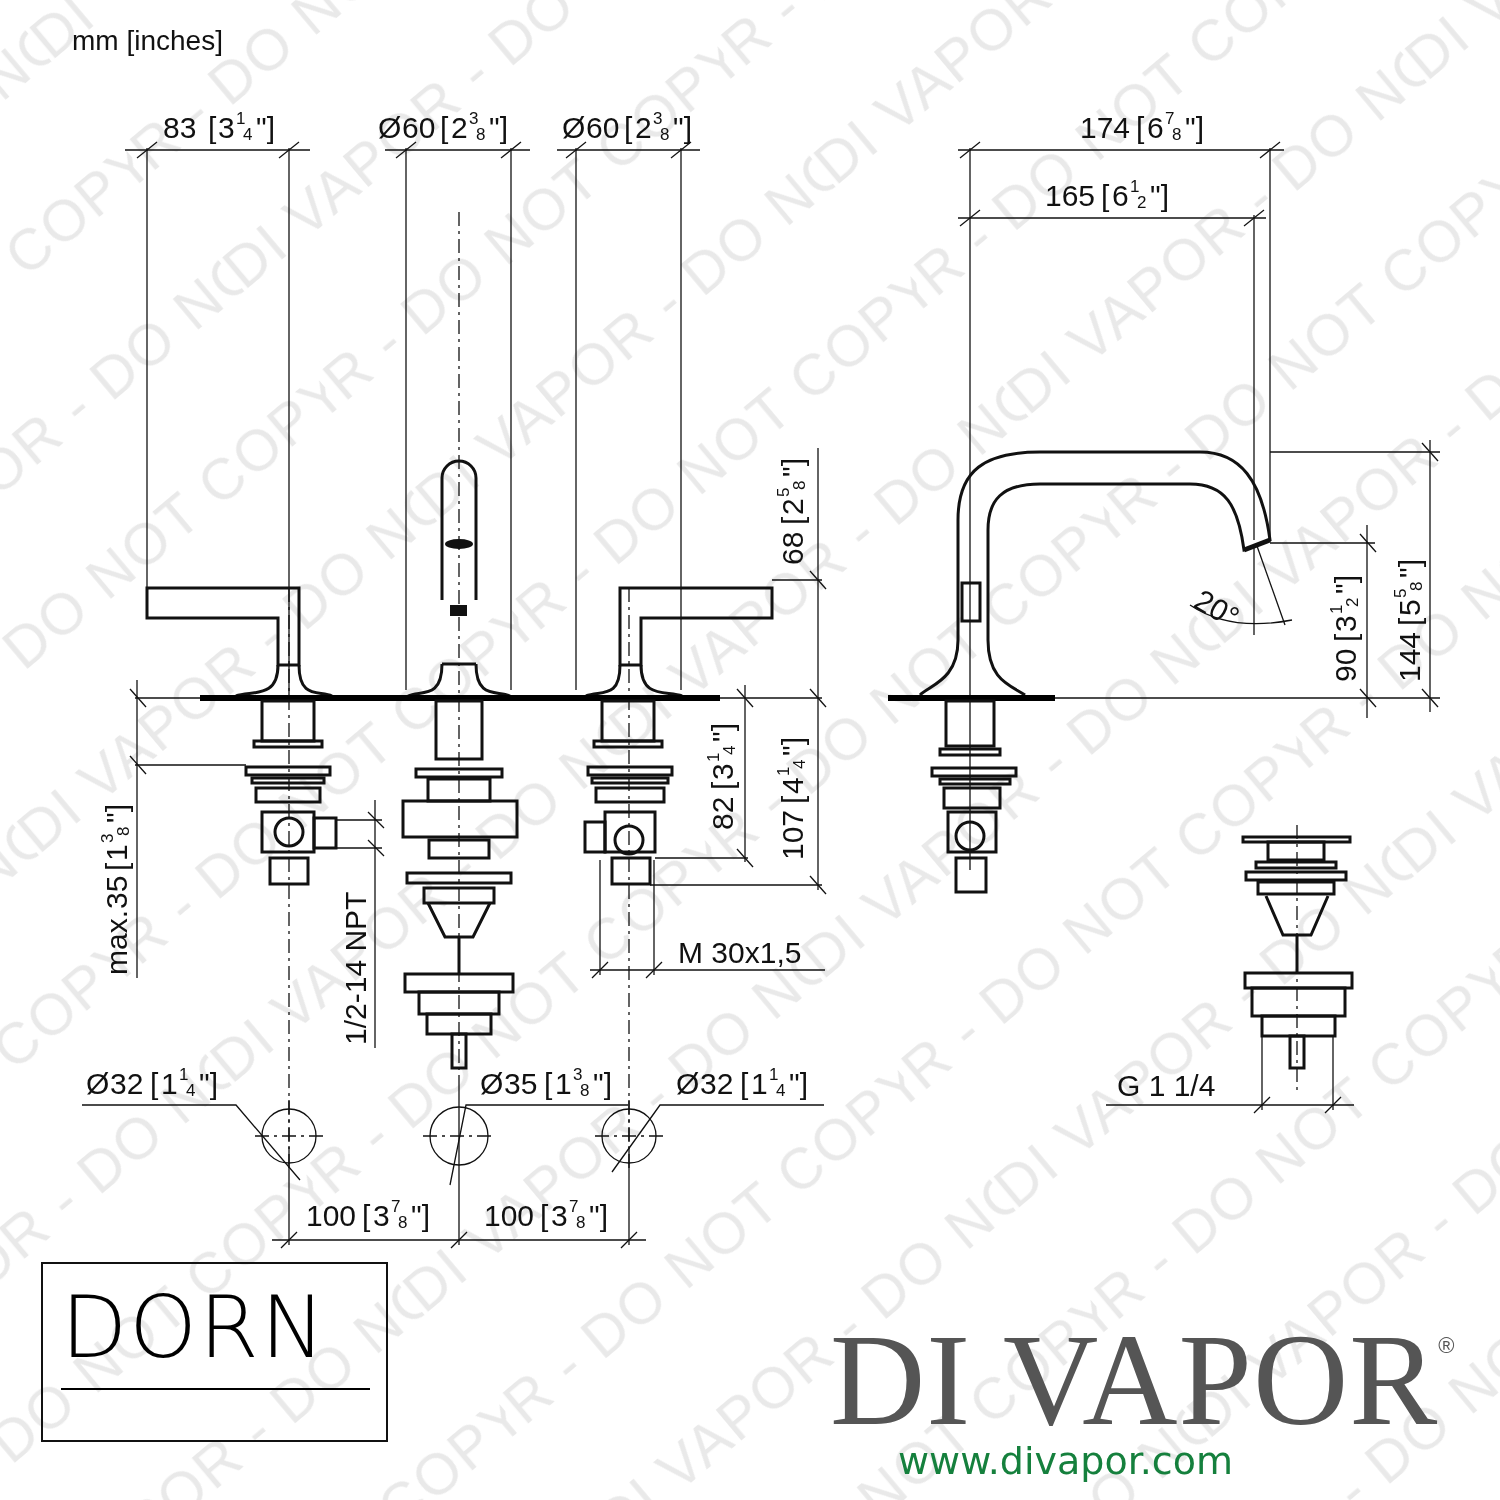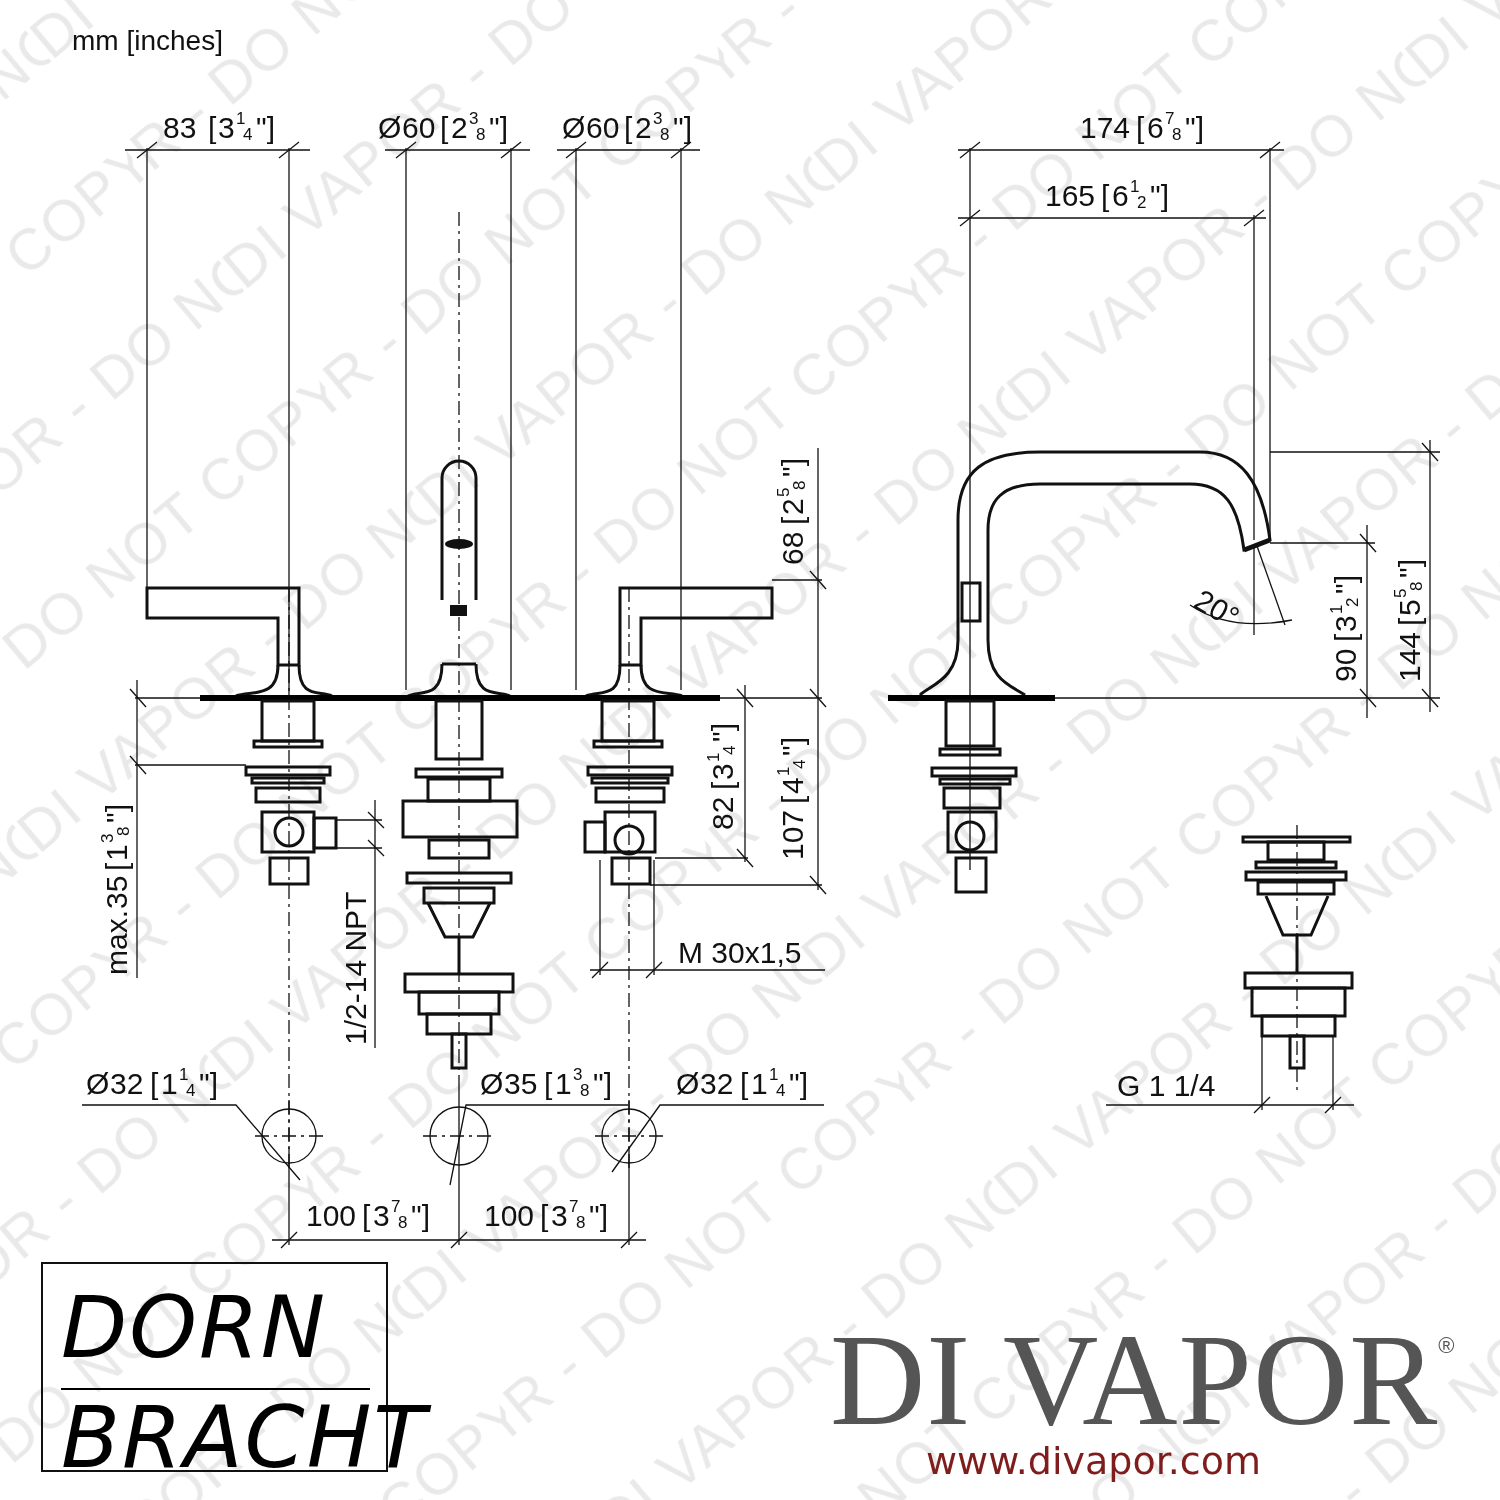--- a/index.html
+++ b/index.html
@@ -7,32 +7,32 @@
          font-family: "Liberation Sans", "DejaVu Sans", sans-serif; }
   svg { position: absolute; left: 0; top: 0; }
   .ln { stroke: #111; stroke-width: 1.3; fill: none; }
   .thick { stroke: #111; stroke-width: 3; fill: none; }
   .base { stroke: #000; stroke-width: 6; }
   .ctr { stroke: #111; stroke-width: 1.3; stroke-dasharray: 14 5 3 5; fill: none; }
   .dim { font-family: "Liberation Sans", sans-serif; font-size: 30px; fill: #111; }
   .frac { font-family: "Liberation Sans", sans-serif; font-size: 17px; fill: #111; }
   .units { font-family: "Liberation Sans", sans-serif; font-size: 28px; fill: #111; }
   .wm { font-family: "Liberation Sans", sans-serif; font-size: 58px; fill: #e9e9e9; letter-spacing: 2px; }
-  .brand-db { position: absolute; left: 41px; top: 1262px; width: 347px; height: 210px;
-              border: 2px solid #111; box-sizing: border-box; font-style: italic; }
+  .brand-db { position: absolute; left: 41px; top: 1262px; width: 347px; height: 180px;
+              border: 2px solid #111; box-sizing: border-box; }
   .brand-db .row1, .brand-db .row2 { position: absolute; left: 18px; right: 16px;
               font-family: "DejaVu Sans", sans-serif; font-weight: 300; color: #000;
               font-size: 86px; line-height: 86px; letter-spacing: 2px; }
   .brand-db .row1 { top: 20px; }
   .brand-db .rule { position: absolute; left: 18px; right: 16px; top: 124px; height: 2px; background: #000; }
   .brand-db .row2 { top: 130px; }
   .divapor { position: absolute; left: 830px; top: 1315px; width: 640px; text-align: left; }
   .divapor .name { font-family: "Liberation Serif", serif; font-size: 132px; color: #555; line-height: 130px; letter-spacing: 1px; }
   .divapor .reg { font-family: "Liberation Sans", sans-serif; font-size: 22px; color: #555; vertical-align: top; position: relative; top: 18px; }
-  .divapor .url { font-family: "DejaVu Sans", sans-serif; font-size: 38px; color: #7f1d1d; margin-left: 96px; margin-top: -6px; }
+  .divapor .url { font-family: "DejaVu Sans", sans-serif; font-size: 38px; color: #15803d; margin-left: 68px; margin-top: -6px; }
 </style>
 </head>
 <body>
 
 <svg width="1500" height="1500" viewBox="0 0 1500 1500">
   <defs>
     <pattern id="wm" width="520" height="300" patternUnits="userSpaceOnUse" patternTransform="rotate(-40)">
       <text x="0" y="80" class="wm">DI VAPOR - DO NOT COPY - © COPYRIGHT DI VAPOR ®</text>
       <text x="-240" y="230" class="wm">DI VAPOR - DO NOT COPY - © COPYRIGHT DI VAPOR ®</text>
     </pattern>
@@ -393,21 +393,20 @@
         <line x1="1254" y1="1113" x2="1270" y2="1097"></line>
         <line x1="1325" y1="1113" x2="1341" y2="1097"></line>
       </g>
     <text x="1117" y="1096" class="dim">G 1 1/4</text>
   </g>
 </svg>
 
 <div class="brand-db">
   <div class="row1">DORN</div>
   <div class="rule"></div>
-  <div class="row2">BRACHT</div>
 </div>
 
 <div class="divapor">
   <div>
     <span class="name">DI VAPOR</span><span class="reg">®</span>
   </div>
   <div class="url">www.divapor.com</div>
 </div>
 
 </body></html>

